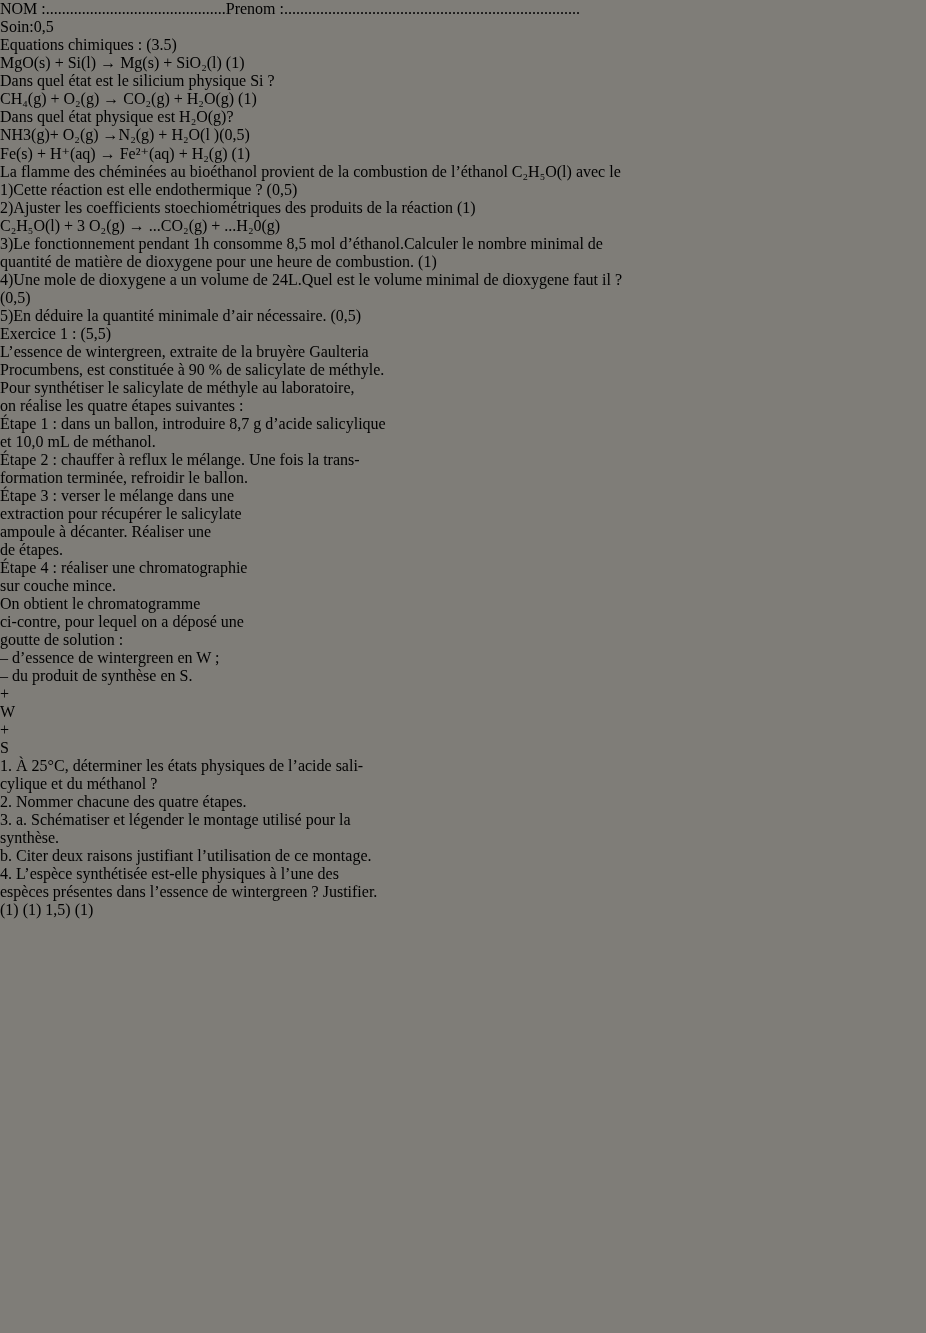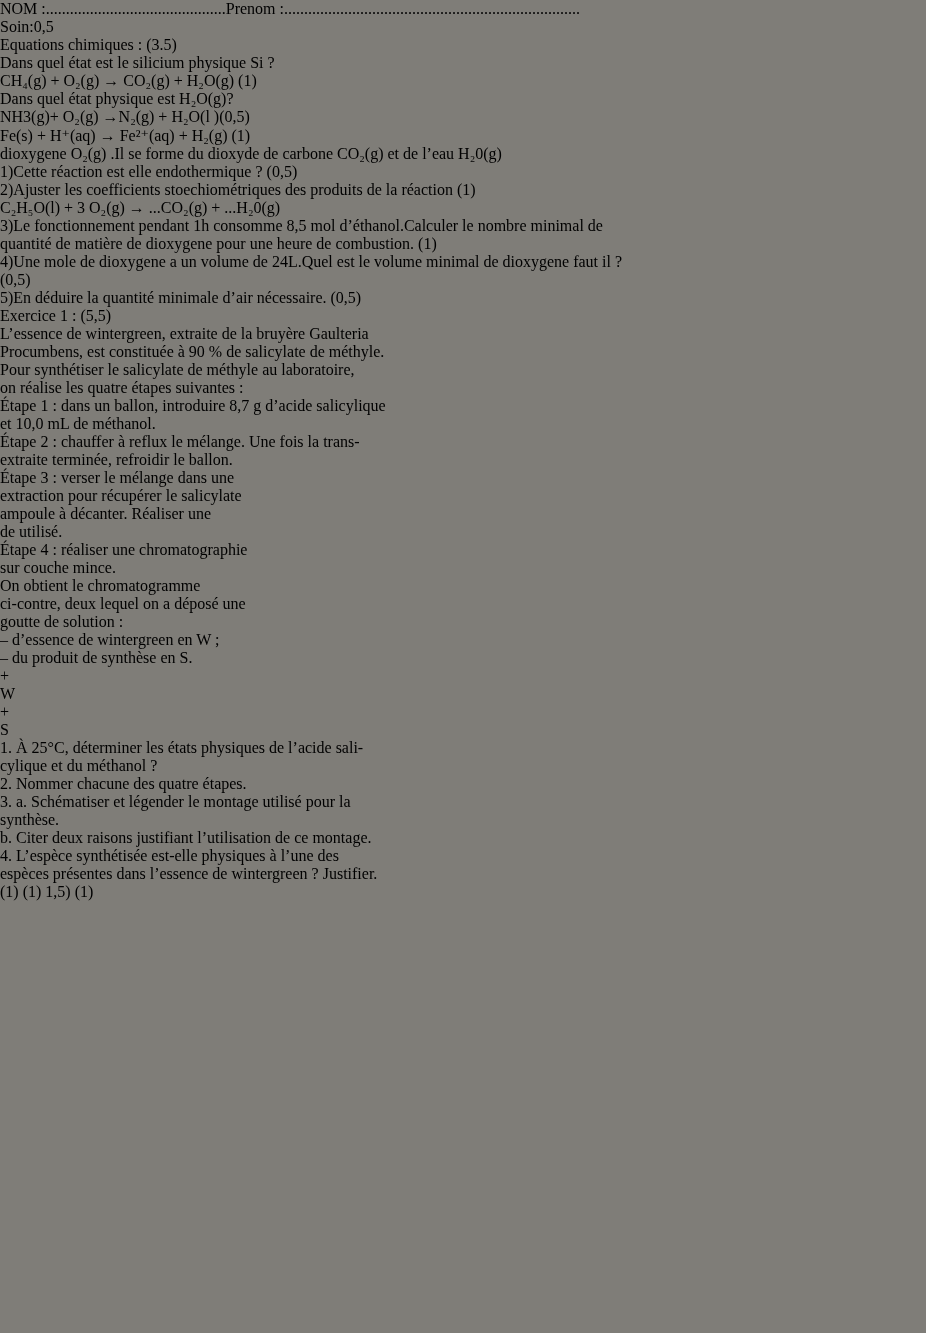--- a/index.html
+++ b/index.html
@@ -93,59 +93,60 @@
   <div class="paper">
     <div class="content">
 
       
       <div class="nom-line"><span class="b">NOM :</span><span>.............................................</span><span class="b">Prenom :</span><span>..........................................................................</span></div>
       <div class="soin"><span class="b u">Soin:0,5</span></div>
 
       
       <div class="mt">
         <div class="line"><span class="b u">Equations chimiques : (3.5)</span></div>
+        <div class="line">MgO(s)  +   Si(l) →  Mg(s)  +   SiO₂(l) (1)</div>
         <div class="line">Dans quel état est le silicium physique Si ?</div>
         <div class="line">CH₄(g)  +  O₂(g)  → CO₂(g)  + H₂O(g) (1)</div>
         <div class="line">Dans quel état physique est H₂O(g)?</div>
         <div class="line">NH3(g)+ O₂(g)  →N₂(g) + H₂O(l )(0,5)</div>
         <div class="line">Fe(s) +  H⁺(aq) →  Fe²⁺(aq)  +  H₂(g)  (1)</div>
-        <div class="line">dioxygene O₂(g) .Il se forme du dioxyde de carbone CO₂(g) et de l’eau H₂0(g)</div>
+        <div class="line">La flamme des chéminées au bioéthanol provient de la combustion de l’éthanol C₂H₅O(l) avec le</div>
         <div class="line">1)Cette réaction est elle endothermique ? (0,5)</div>
         <div class="line">2)Ajuster les coefficients stoechiométriques des produits  de la réaction  (1)</div>
         <div class="line">C₂H₅O(l) + 3 O₂(g) → ...CO₂(g)  + ...H₂0(g)</div>
         <div class="line">3)Le fonctionnement pendant 1h consomme 8,5 mol d’éthanol.Calculer le nombre minimal de</div>
         <div class="line">quantité de matière de dioxygene pour une heure de combustion. (1)</div>
         <div class="line">4)Une mole de dioxygene a un volume de 24L.Quel est le volume  minimal de dioxygene faut il ?</div>
         <div class="line">(0,5)</div>
         <div class="line">5)En déduire la quantité minimale d’air nécessaire. (0,5)</div>
         <div class="line"><span class="b u">Exercice 1 : (5,5)</span></div>
       </div>
 
       
       <div class="excerpt">
         <div class="pline"><span class="pb"></span><span>L’essence de wintergreen, extraite de la bruyère </span><span class="pi">Gaulteria</span><span></span></div>
         <div class="pline"><span class="pb"></span><span></span><span class="pi">Procumbens</span><span>, est constituée à 90 % de salicylate de méthyle.</span></div>
         <div class="pline"><span class="pb"></span><span>Pour synthétiser le salicylate de méthyle au laboratoire,</span><span class="pi"></span><span></span></div>
         <div class="pline"><span class="pb"></span><span>on réalise les quatre étapes suivantes :</span><span class="pi"></span><span></span></div>
         <div class="pline"><span class="pb">Étape 1 :</span><span> dans un ballon, introduire 8,7 g d’acide salicylique</span><span class="pi"></span><span></span></div>
         <div class="pline"><span class="pb"></span><span>et 10,0 mL de méthanol.</span><span class="pi"></span><span></span></div>
         <div class="pline"><span class="pb">Étape 2 :</span><span> chauffer à reflux le mélange. Une fois la trans-</span><span class="pi"></span><span></span></div>
-        <div class="pline"><span class="pb"></span><span>extraite terminée, refroidir le ballon.</span><span class="pi"></span><span></span></div>
+        <div class="pline"><span class="pb"></span><span>formation terminée, refroidir le ballon.</span><span class="pi"></span><span></span></div>
       </div>
 
       
       <div class="leftcol">
         <div class="pline"><span class="pb">Étape 3 :</span><span> verser le mélange dans une</span></div>
         <div class="pline"><span class="pb"></span><span>extraction pour récupérer le salicylate</span></div>
         <div class="pline"><span class="pb"></span><span>ampoule à décanter. Réaliser une</span></div>
-        <div class="pline"><span class="pb"></span><span>de utilisé.</span></div>
+        <div class="pline"><span class="pb"></span><span>de étapes.</span></div>
         <div class="pline"><span class="pb">Étape 4 :</span><span> réaliser une chromatographie</span></div>
         <div class="pline"><span class="pb"></span><span>sur couche mince.</span></div>
         <div class="pline"><span class="pb"></span><span>On obtient le chromatogramme</span></div>
-        <div class="pline"><span class="pb"></span><span>ci-contre, deux lequel on a déposé une</span></div>
+        <div class="pline"><span class="pb"></span><span>ci-contre, pour lequel on a déposé une</span></div>
         <div class="pline"><span class="pb"></span><span>goutte de solution :</span></div>
         <div class="pline"><span class="pb"></span><span>– d’essence de wintergreen en W ;</span></div>
         <div class="pline"><span class="pb"></span><span>– du produit de synthèse en S.</span></div>
       </div>
 
       
       <div class="chromatogram">
         <div class="ch-inner" id="chrom">
             <div class="spot" style="left: 21%; top: 24%;"></div>
             <div class="spot" style="left: 22%; top: 70%;"></div>

